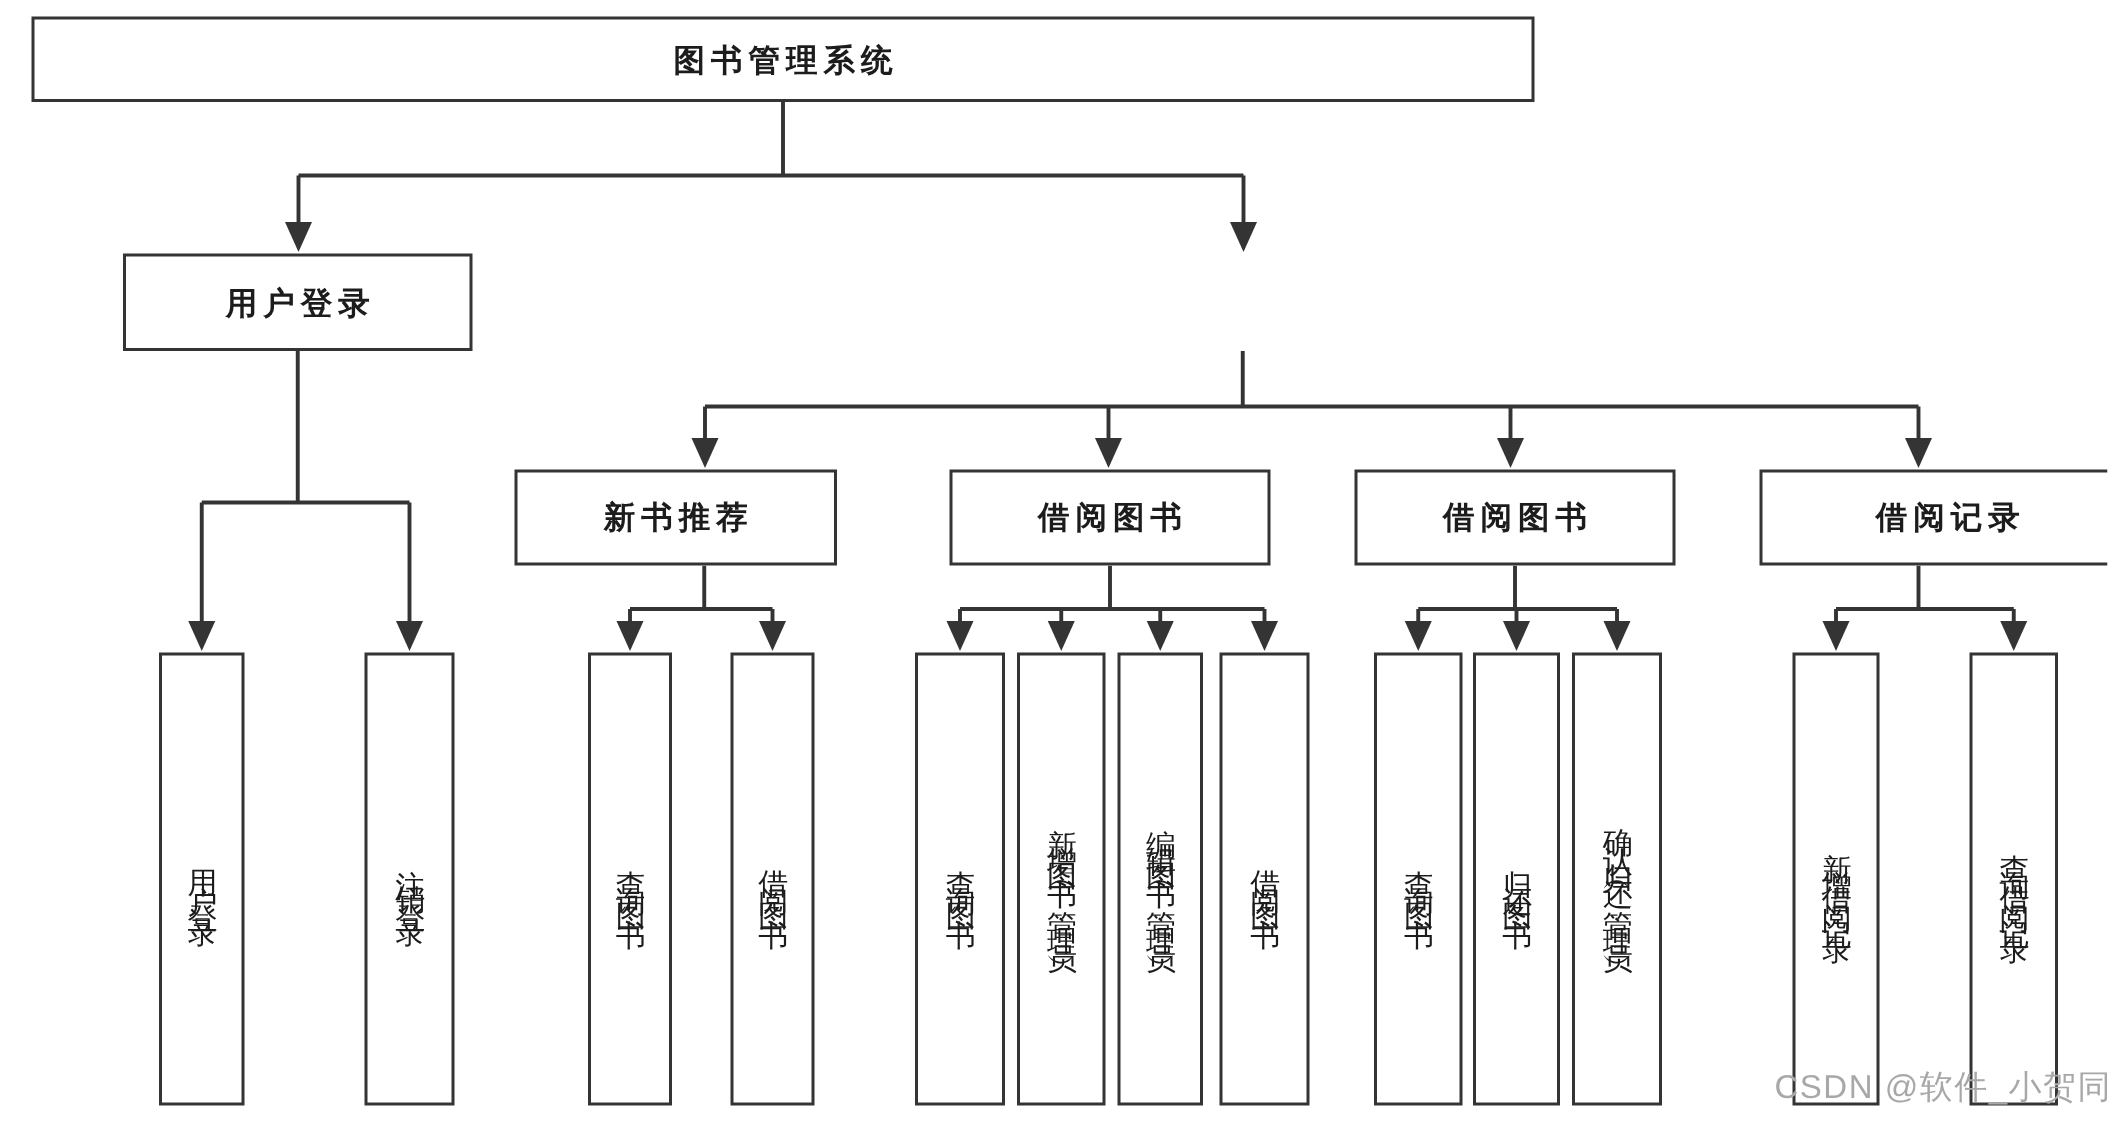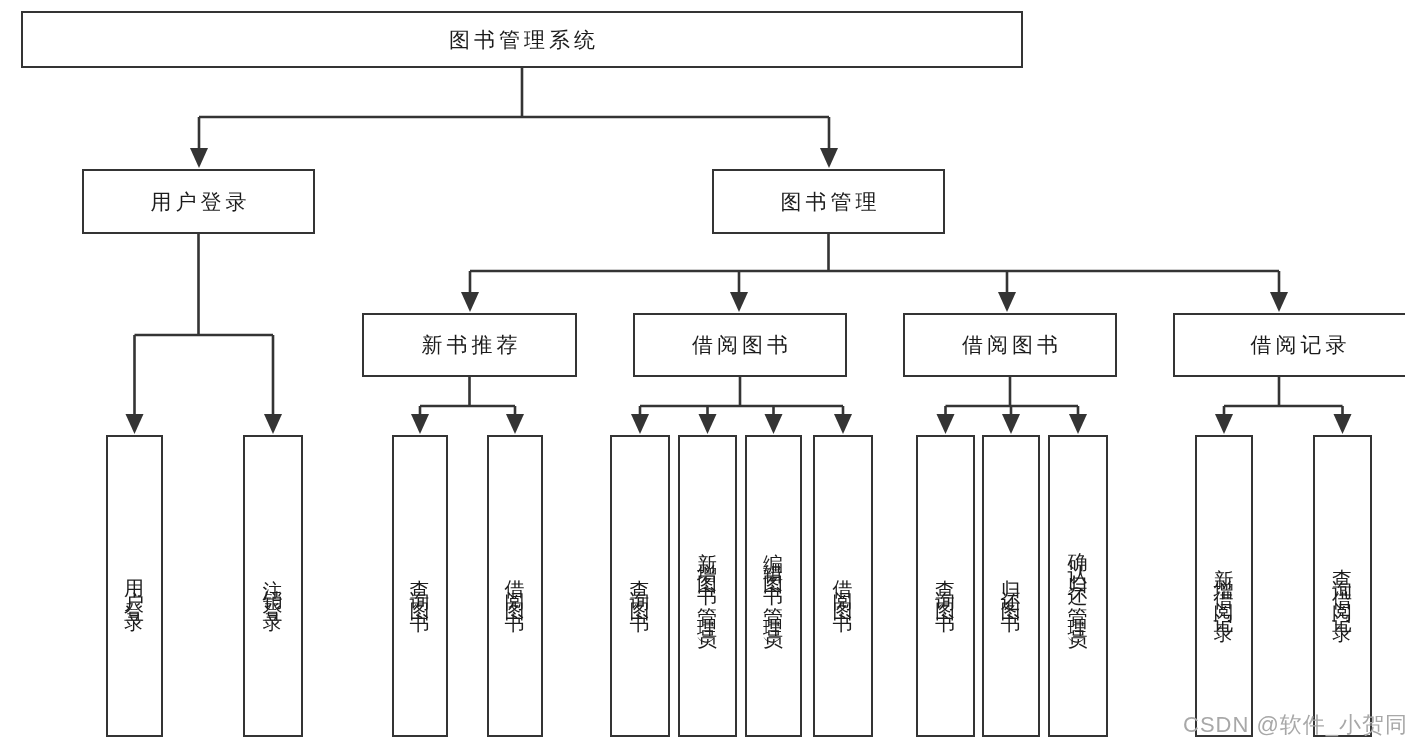--- a/index.html
+++ b/index.html
@@ -13,21 +13,21 @@
   .connectors{position:absolute;left:0;top:0;width:1405px;height:747px;}
   .node{
     position:absolute;
     box-sizing:border-box;
     border:2.5px solid #343434;
     background:#ffffff;
     display:flex;align-items:center;justify-content:center;
     color:#1c1c1c;
     text-align:center;
   }
-  .h-node{font-size:21px;letter-spacing:4px;text-indent:4px;white-space:nowrap;}
+  .h-node{font-size:21px;letter-spacing:4px;text-indent:4px;white-space:nowrap;font-weight:bold;}
   .v-node span{
     writing-mode:vertical-rl;
     text-orientation:mixed;
     font-size:20px;
     letter-spacing:11px;
     line-height:1.1;
   }
   .watermark{
     position:absolute;
     left:1183px;top:710px;
@@ -90,25 +90,22 @@
     </g>
   </svg>
 
   <div class="node h-node" style="left:21px;top:11px;width:1002px;height:57px">
     <span>图书管理系统</span>
   </div>
 
   <div class="node h-node" style="left:82px;top:169px;width:233px;height:65px">
     <span>用户登录</span>
   </div>
-  <div class="node h-node" style="left:712px;top:169px;width:233px;height:65px">
-    <span>图书管理</span>
-  </div>
 
-  <div class="node h-node" style="left:362px;top:313px;width:215px;height:64px">
+  <div class="node h-node" style="left:343px;top:313px;width:215px;height:64px">
     <span>新书推荐</span>
   </div>
   <div class="node h-node" style="left:633px;top:313px;width:214px;height:64px">
     <span>借阅图书</span>
   </div>
   <div class="node h-node" style="left:903px;top:313px;width:214px;height:64px">
     <span>借阅图书</span>
   </div>
   <div class="node h-node" style="left:1173px;top:313px;width:251px;height:64px">
     <span>借阅记录</span>

